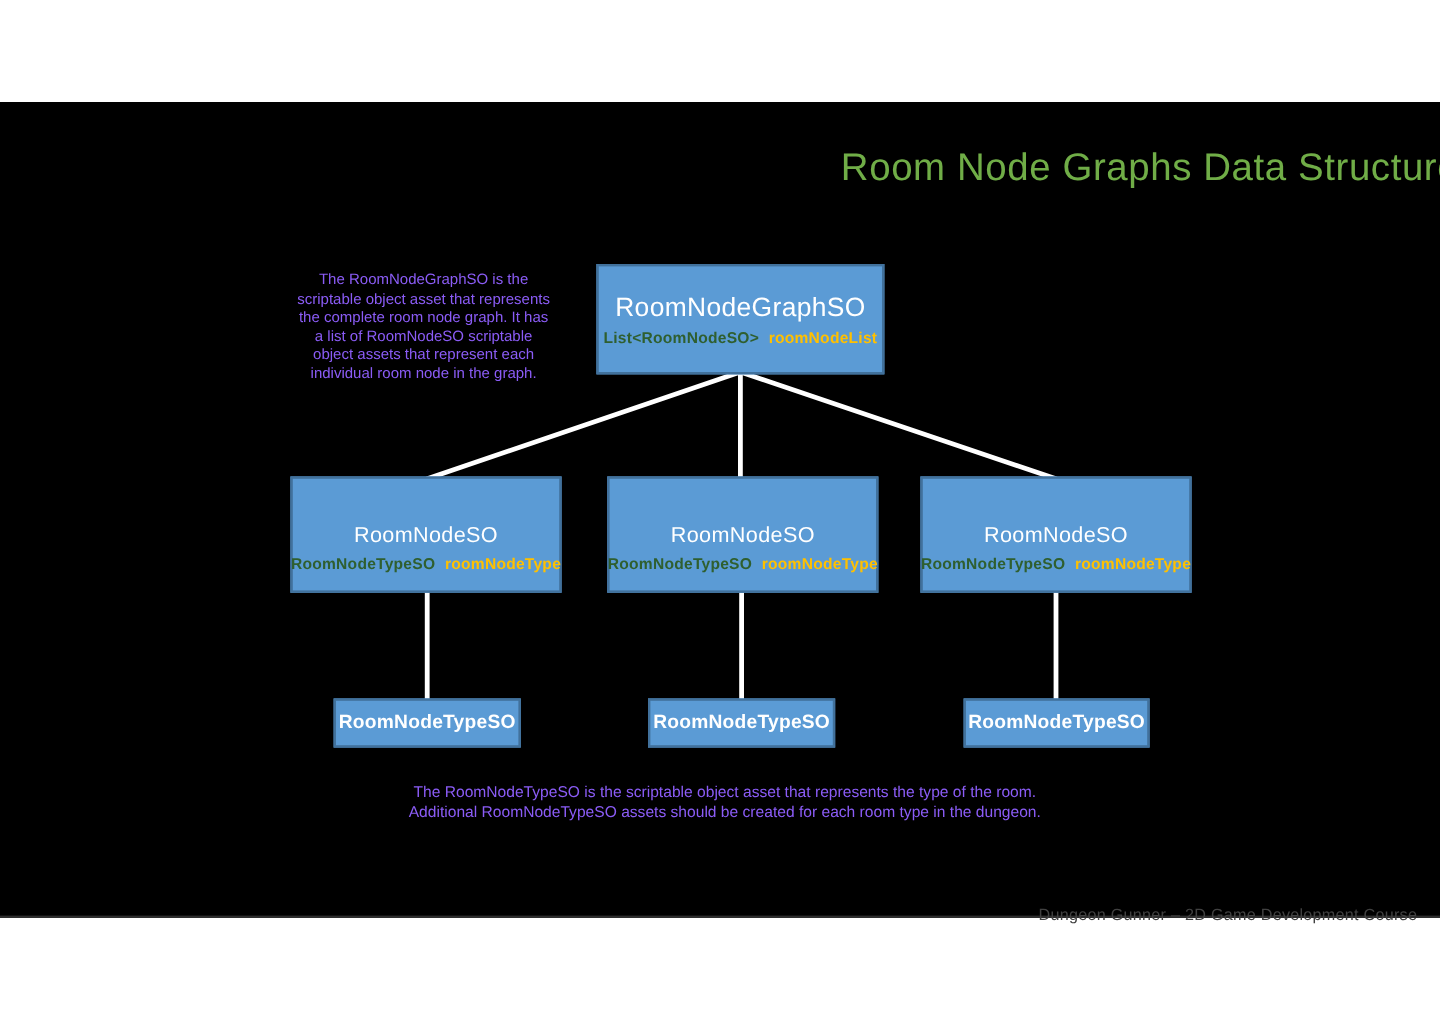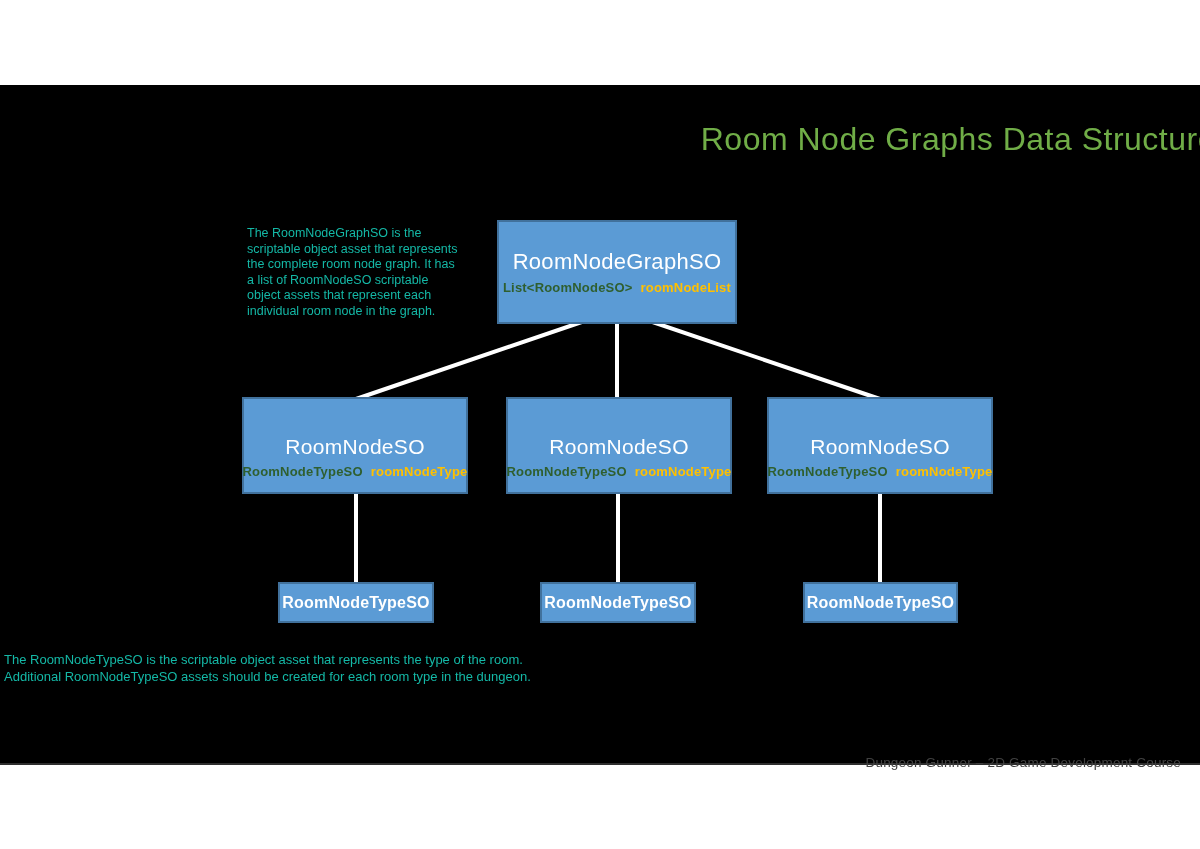--- a/index.html
+++ b/index.html
@@ -49,59 +49,60 @@
     position: absolute;
     background: #5B9BD5;
     border: 2px solid #41719C;
     box-sizing: border-box;
     display: flex;
     flex-direction: column;
     align-items: center;
     justify-content: center;
     text-align: center;
   }
-  .box-top    { left: 497px; top: 135px; width: 240px; height: 104px; gap: 5px; }
+  .box-top    { left: 497px; top: 135px; width: 240px; height: 92px; gap: 5px; }
   .box-mid-0  { left: 242px; top: 312px; width: 226px; height: 97px; gap: 5px; }
   .box-mid-1  { left: 506px; top: 312px; width: 226px; height: 97px; gap: 5px; }
   .box-mid-2  { left: 767px; top: 312px; width: 226px; height: 97px; gap: 5px; }
   .box-sm-0   { left: 278px; top: 497px; width: 156px; height: 41px; }
   .box-sm-1   { left: 540px; top: 497px; width: 156px; height: 41px; }
   .box-sm-2   { left: 803px; top: 497px; width: 155px; height: 41px; }
   .node-title-lg {
     color: #ffffff;
     font-size: 22px;
     font-weight: 400;
     letter-spacing: 0.3px;
   }
   .node-title-md {
     color: #ffffff;
-    font-size: 21px;
+    font-size: 18px;
     font-weight: 400;
     letter-spacing: 0.3px;
     margin-top: 22px;
   }
   .node-field {
     font-size: 13px;
     font-weight: 700;
     letter-spacing: 0.2px;
     white-space: nowrap;
   }
   .field-type { color: #2F5F2F; }
   .field-name { color: #FFC000; margin-left: 8px; }
   .node-title-sm {
     color: #ffffff;
     font-size: 16px;
     font-weight: 700;
     letter-spacing: 0.2px;
   }
   .annotation {
     position: absolute;
-    color: #14b8a6;
+    color: #8b5cf6;
     font-size: 12.5px;
     line-height: 15.6px;
+    text-align: center;
     white-space: pre-line;
   }
   .note-graph { left: 247px; top: 141px; width: 212px; }
   .note-node  { left: 16px;  top: 318px; width: 205px; }
   .note-type  { left: 4px;     top: 567px; width: 100%; font-size: 13px; line-height: 16.5px; }
   .slide-footer {
     position: absolute;
     top: 670px;
     right: 19px;
     font-size: 13.5px;

